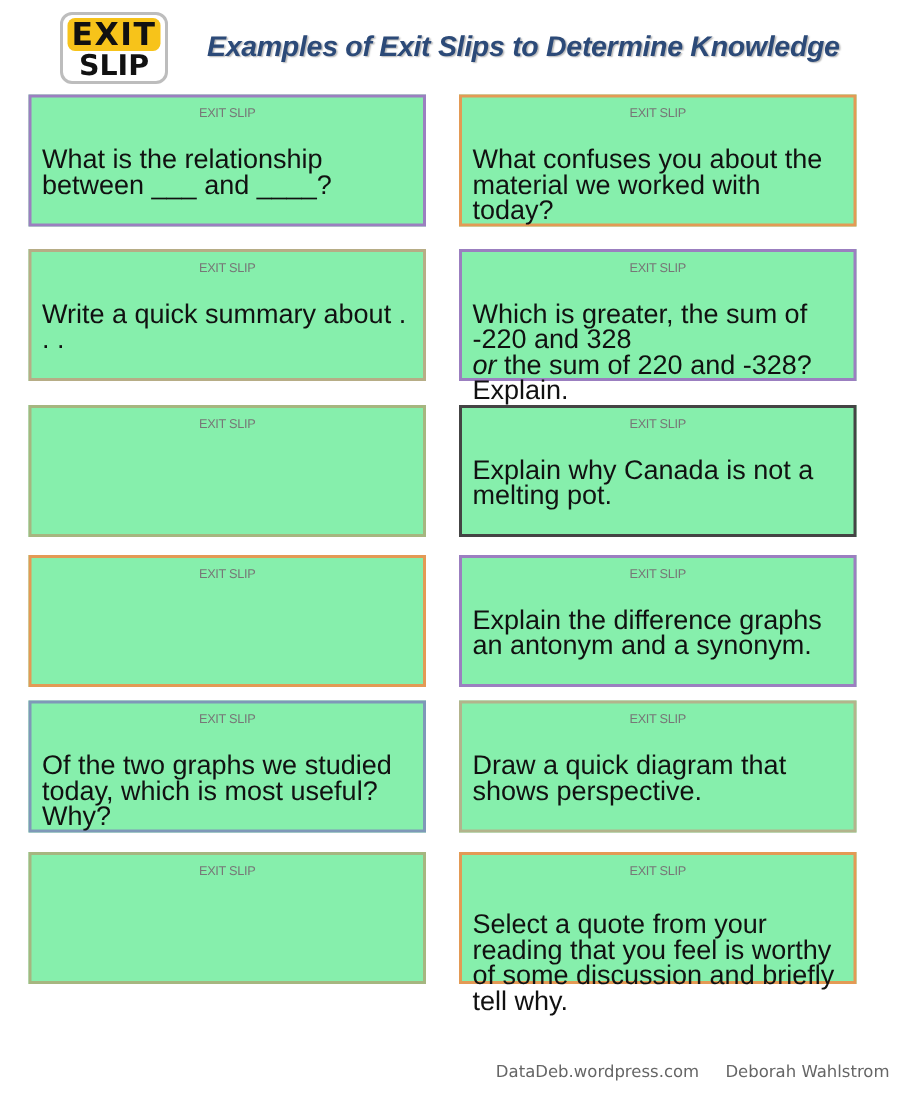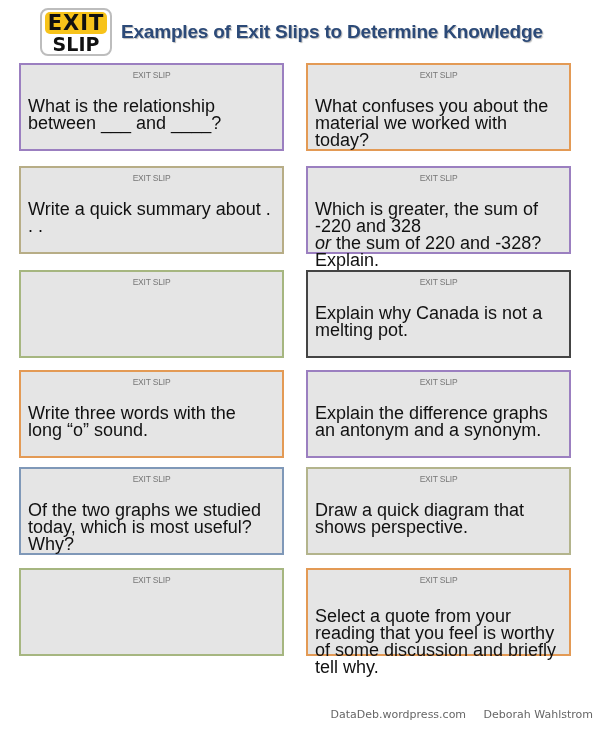--- a/index.html
+++ b/index.html
@@ -1,23 +1,23 @@
 <!DOCTYPE html>
 <html><head>
 <meta charset="utf-8">
 <style>
   html, body { margin: 0; padding: 0; background: #ffffff; }
   body { width: 600px; height: 730px; position: relative; overflow: hidden; font-family: "Liberation Sans", sans-serif; }
   .header { position: absolute; left: 40px; top: 6px; height: 52px; display: flex; align-items: center; }
   .logo { width: 72px; height: 48px; border: 2px solid #bdbdbd; border-radius: 8px; background: #fff; box-sizing: border-box; display: flex; flex-direction: column; align-items: center; justify-content: flex-start; padding-top: 2px; }
   .logo-top { background: #f7c31a; border-radius: 5px; width: 62px; height: 22px; color: #111; font-weight: bold; font-size: 21px; line-height: 22px; text-align: center; letter-spacing: 1px; font-family: "DejaVu Sans", sans-serif; }
   .logo-bottom { color: #111; font-weight: bold; font-size: 19px; line-height: 20px; text-align: center; letter-spacing: 0px; font-family: "DejaVu Sans", sans-serif; }
-  .title { margin-left: 9px; font-size: 19px; font-weight: bold; color: #2c4a78; text-shadow: 1px 1px 1px #b8b8b8; letter-spacing: -0.2px; }
+  .title { margin-left: 26px; font-size: 19px; font-weight: bold; color: #2c4a78; text-shadow: 1px 1px 1px #b8b8b8; letter-spacing: -0.2px; font-style: italic; }
   .grid { position: absolute; left: 19px; top: 63px; width: 556px; }
-  .card { position: absolute; width: 265px; height: 88px; box-sizing: border-box; border: 2px solid #888; background: #e5e5e5; }
+  .card { position: absolute; width: 265px; height: 88px; box-sizing: border-box; border: 2px solid #888; background: #86efac; }
   .card-label { position: absolute; left: 0; right: 0; top: 5px; text-align: center; font-size: 8.5px; color: #777; letter-spacing: -0.2px; }
   .card-text { position: absolute; left: 7px; right: 8px; top: 33px; font-size: 18px; line-height: 17px; color: #111; }
   .card-text.three { top: 38px; }
   .card-text i { font-style: italic; }
   .footer { position: absolute; left: 0; right: 0; top: 708px; text-align: right; font-size: 11px; color: #666; font-family: "DejaVu Sans", sans-serif; }
   .footer span { margin: 0 7px; }
 </style>
 </head>
 <body>
 
@@ -51,21 +51,20 @@
   <div class="card" style="left: 0px; top: 207px; border-color: rgb(166, 182, 128);">
     <div class="card-label">EXIT SLIP</div>
   </div>
   <div class="card" style="left: 287px; top: 207px; border-color: rgb(68, 68, 68);">
     <div class="card-label">EXIT SLIP</div>
     <div class="card-text">Explain why Canada is not a melting pot.</div>
   </div>
 
   <div class="card" style="left: 0px; top: 307px; border-color: rgb(227, 154, 85);">
     <div class="card-label">EXIT SLIP</div>
-    <div class="card-text">Write three words with the long “o” sound.</div>
   </div>
   <div class="card" style="left: 287px; top: 307px; border-color: rgb(155, 127, 192);">
     <div class="card-label">EXIT SLIP</div>
     <div class="card-text">Explain the difference graphs an antonym and a synonym.</div>
   </div>
 
   <div class="card" style="left: 0px; top: 404px; border-color: rgb(127, 152, 184);">
     <div class="card-label">EXIT SLIP</div>
     <div class="card-text">Of the two graphs we studied today, which is most useful?  Why?</div>
   </div>

